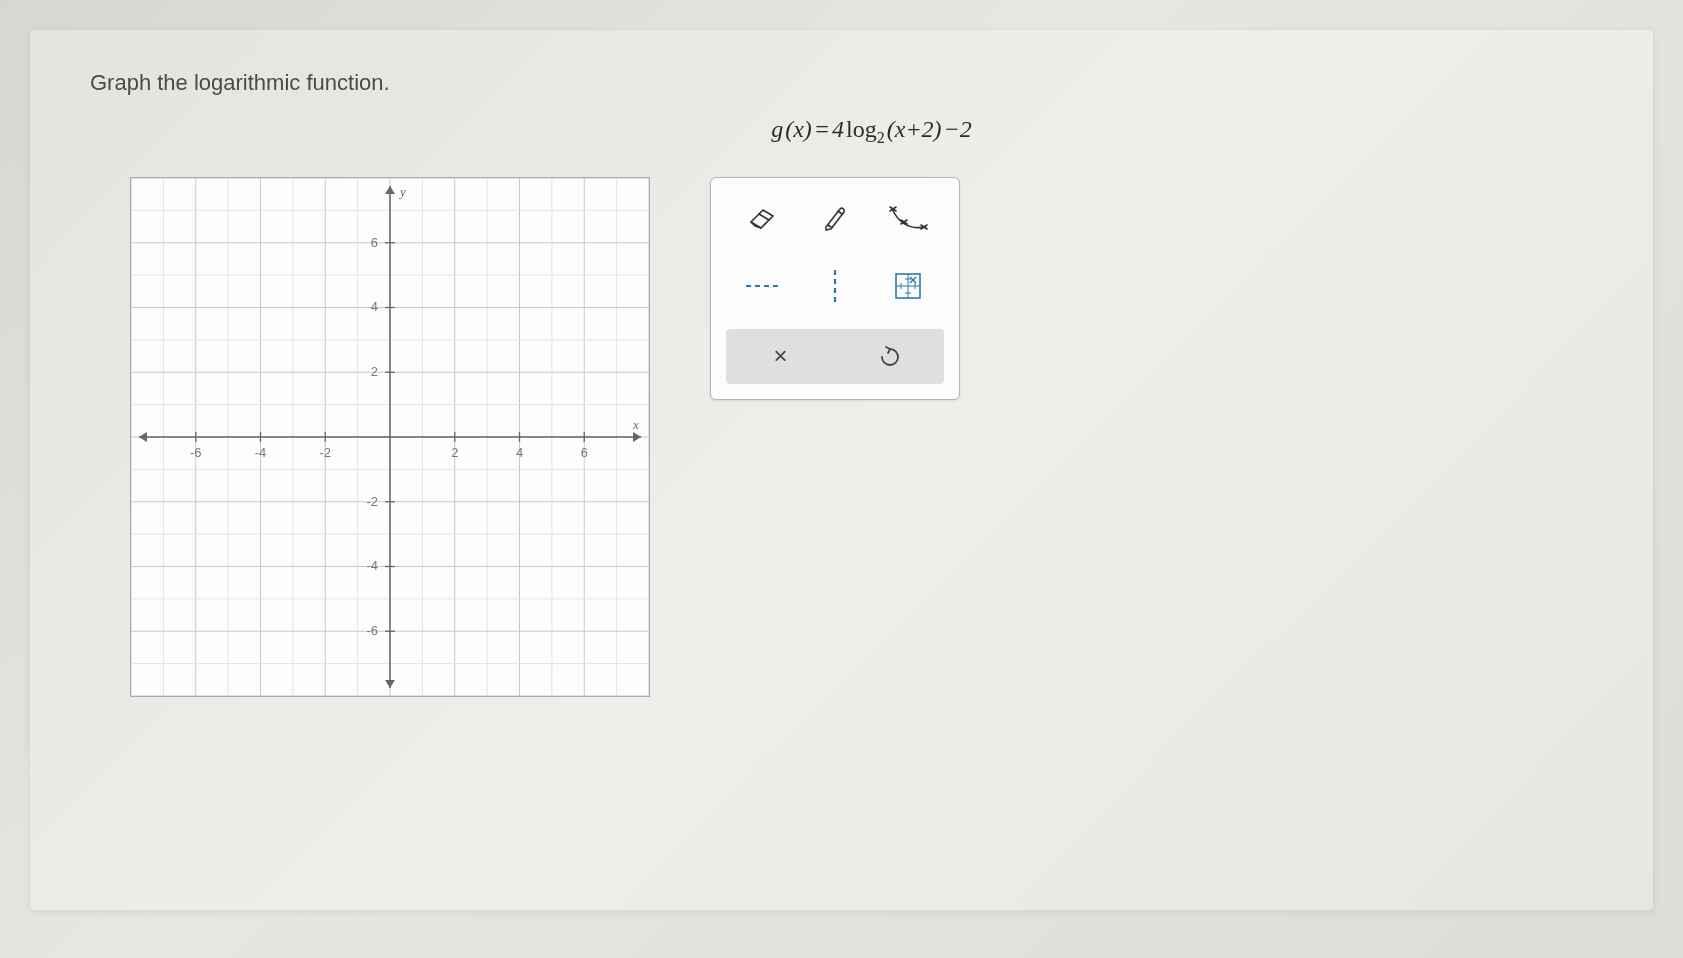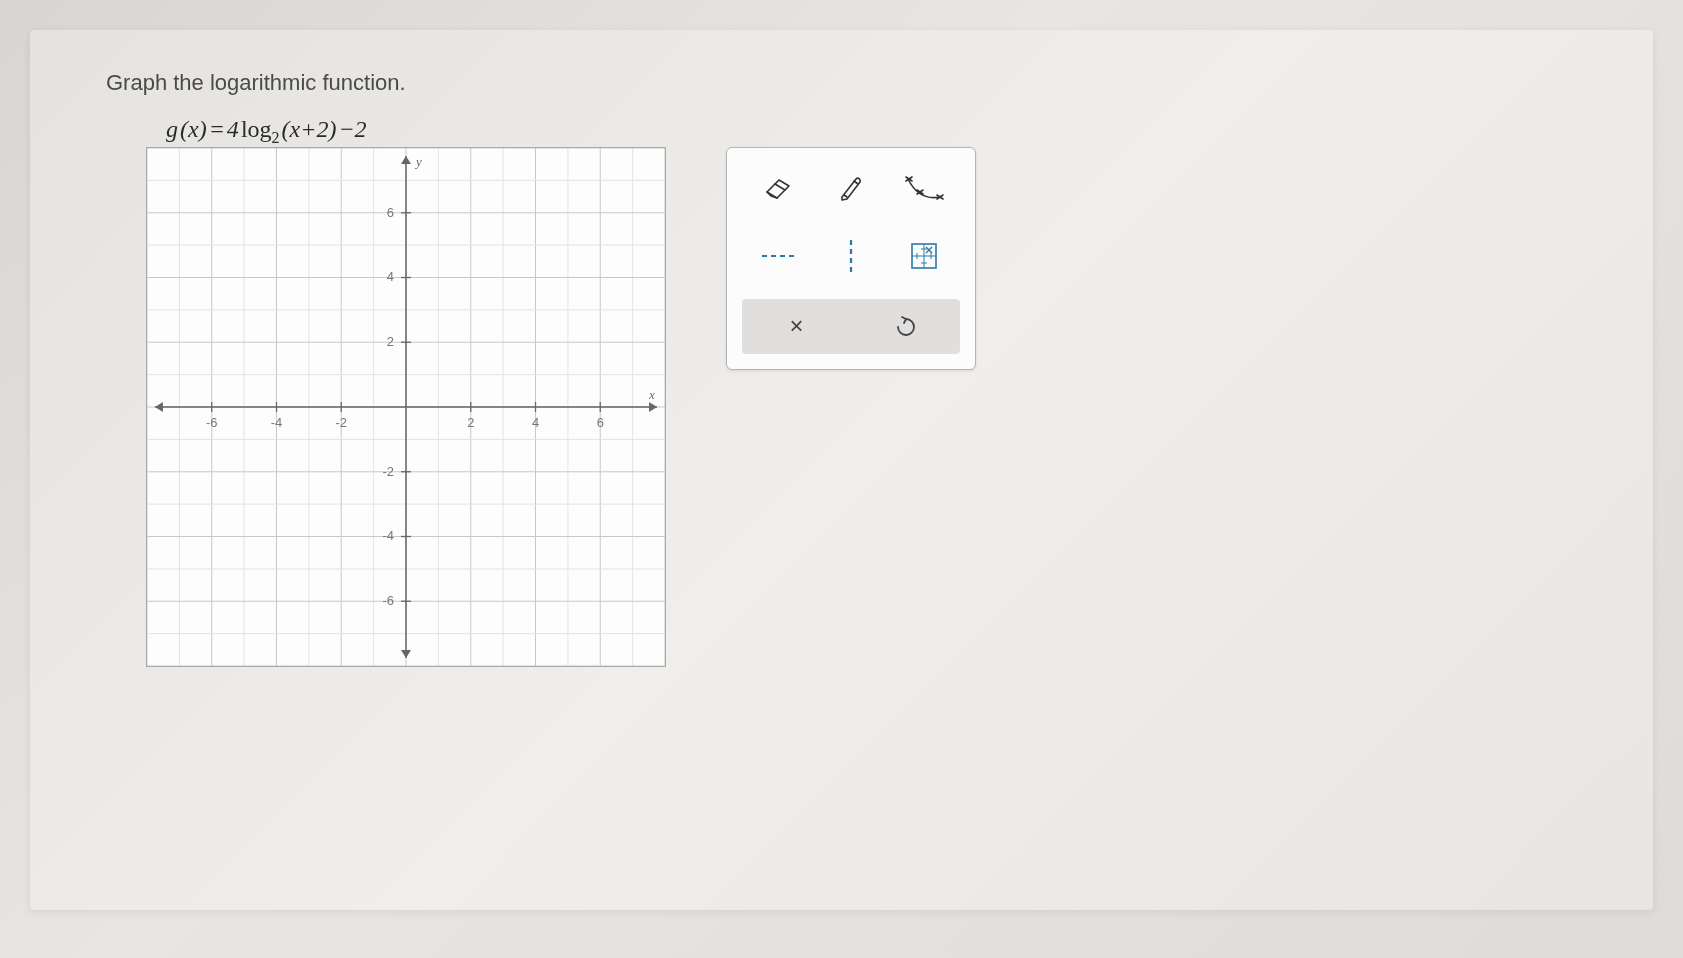--- a/index.html
+++ b/index.html
@@ -6,37 +6,39 @@
     body {
       font-family: Arial, Helvetica, sans-serif;
       background: linear-gradient(135deg, #d8d6d3 0%, #e8e6e3 40%, #dedcd9 100%);
       min-height: 100vh;
       padding: 30px;
       color: #3a3a3a;
     }
     .page {
       background: linear-gradient(135deg, #e5e3e0 0%, #f0eeeb 50%, #e8e6e3 100%);
       border-radius: 4px;
-      padding: 40px 76px 60px;
+      padding: 40px 60px 60px;
       box-shadow: 0 2px 8px rgba(0,0,0,0.08);
       min-height: 880px;
       position: relative;
     }
     .title {
       font-size: 22px;
       color: #4a4a4a;
       font-weight: 400;
       margin-bottom: 20px;
     }
     .equation {
       font-family: 'Times New Roman', serif;
       font-size: 24px;
       color: #2a2a2a;
       margin-left: 60px;
+      margin-bottom: 30px;
       font-style: italic;
+      text-align: center;
     }
     .equation .sub {
       font-size: 16px;
       vertical-align: sub;
       font-style: normal;
     }
     .instruction {
       font-size: 21px;
       color: #4a4a4a;
       margin-bottom: 50px;

